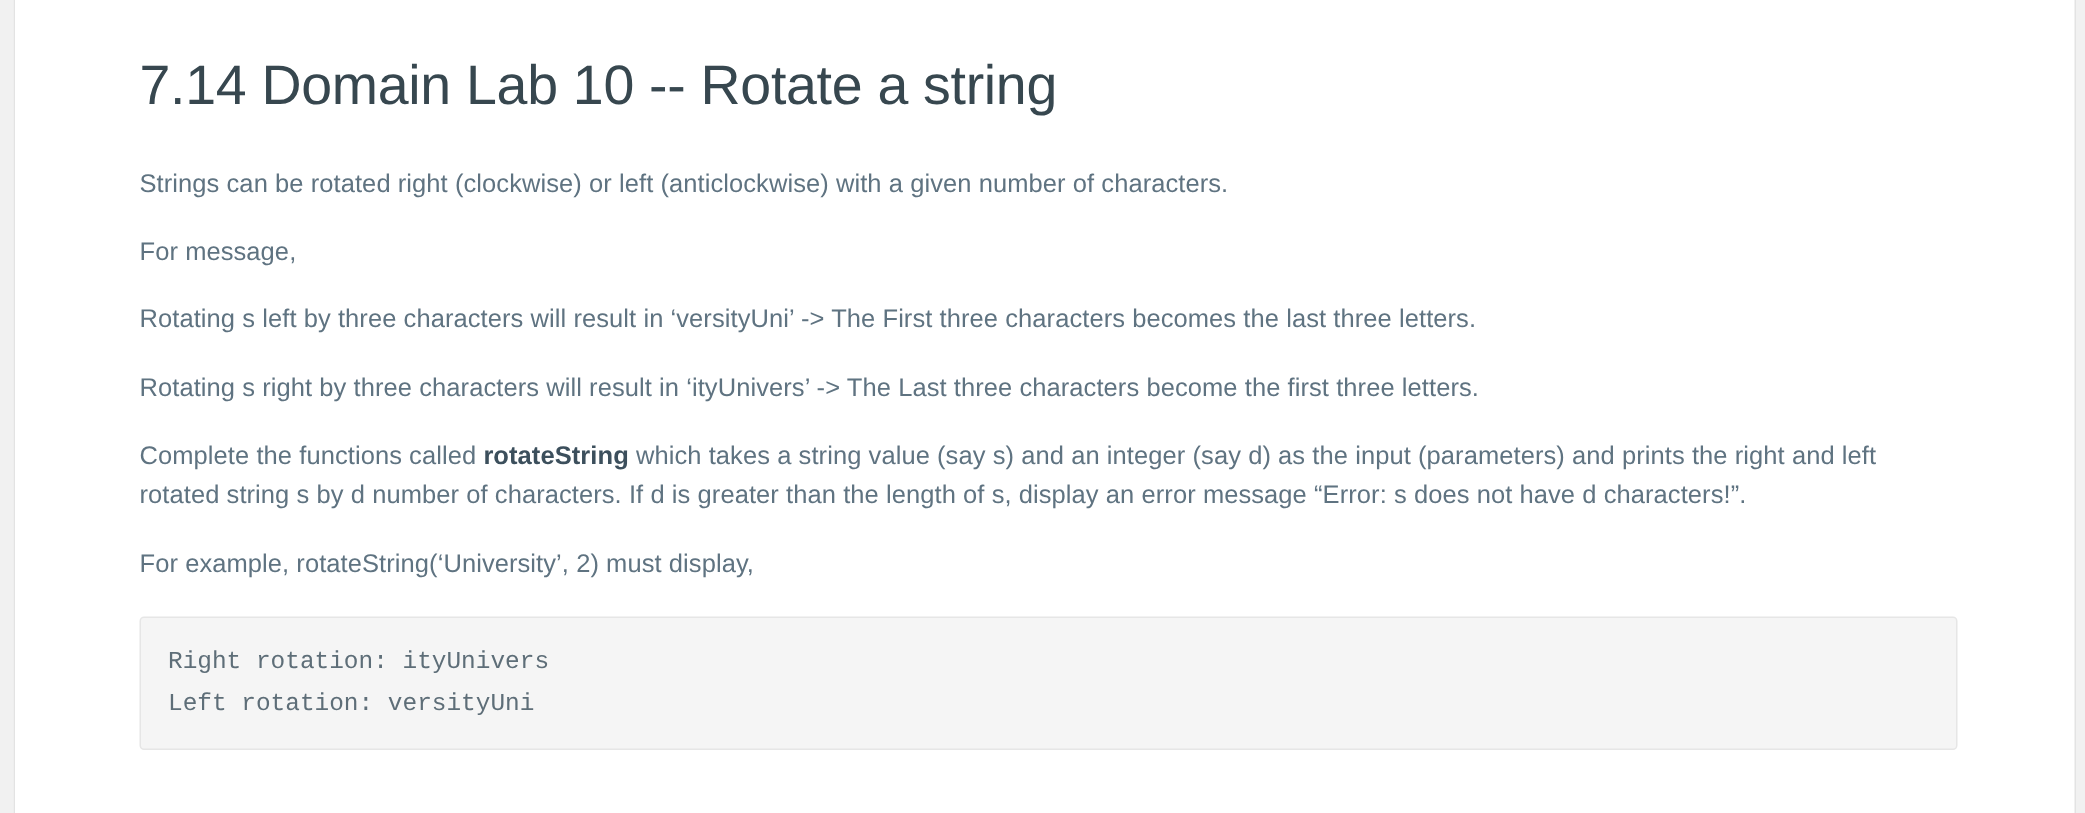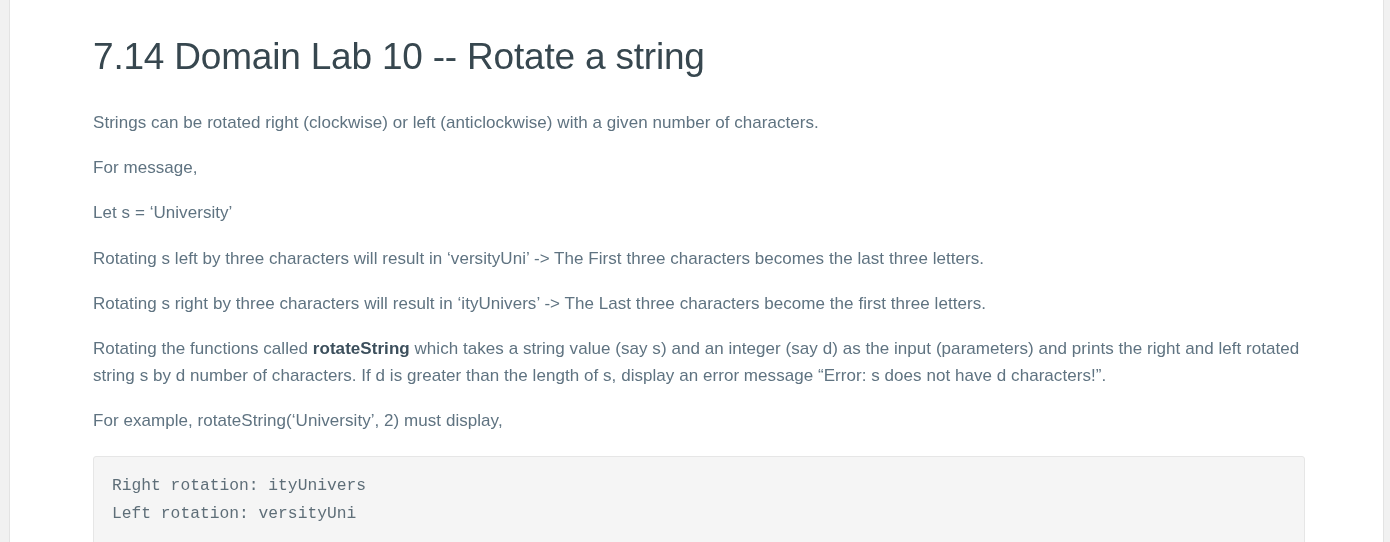--- a/index.html
+++ b/index.html
@@ -80,27 +80,26 @@
 <div class="page-frame">
   <div class="content-pane">
     <div class="inner">
 
       <h1 class="page-title">7.14 Domain Lab 10 -- Rotate a string</h1>
 
       <p class="body-text first">Strings can be rotated right (clockwise) or left (anticlockwise) with a given number of characters.</p>
 
       <p class="body-text">For message,</p>
 
-      <p class="body-text">Let s = ‘University’</p>
 
       <p class="body-text">Rotating s left by three characters will result in ‘versityUni’ -&gt; The First three characters becomes the last three letters.</p>
 
       <p class="body-text">Rotating s right by three characters will result in ‘ityUnivers’ -&gt; The Last three characters become the first three letters.</p>
 
-      <p class="body-text para-wrap"><span>Rotating the functions called </span><b class="strong-term">rotateString</b><span> which takes a string value (say s) and an integer (say d) as the input (parameters) and prints the right and left rotated string s by d number of characters. If d is greater than the length of s, display an error message “Error: s does not have d characters!”.</span></p>
+      <p class="body-text para-wrap"><span>Complete the functions called </span><b class="strong-term">rotateString</b><span> which takes a string value (say s) and an integer (say d) as the input (parameters) and prints the right and left rotated string s by d number of characters. If d is greater than the length of s, display an error message “Error: s does not have d characters!”.</span></p>
 
       <p class="body-text">For example, rotateString(‘University’, 2) must display,</p>
 
       <pre class="code-block">Right rotation: ityUnivers
 Left rotation: versityUni</pre>
 
     </div>
   </div>
 </div>
 

